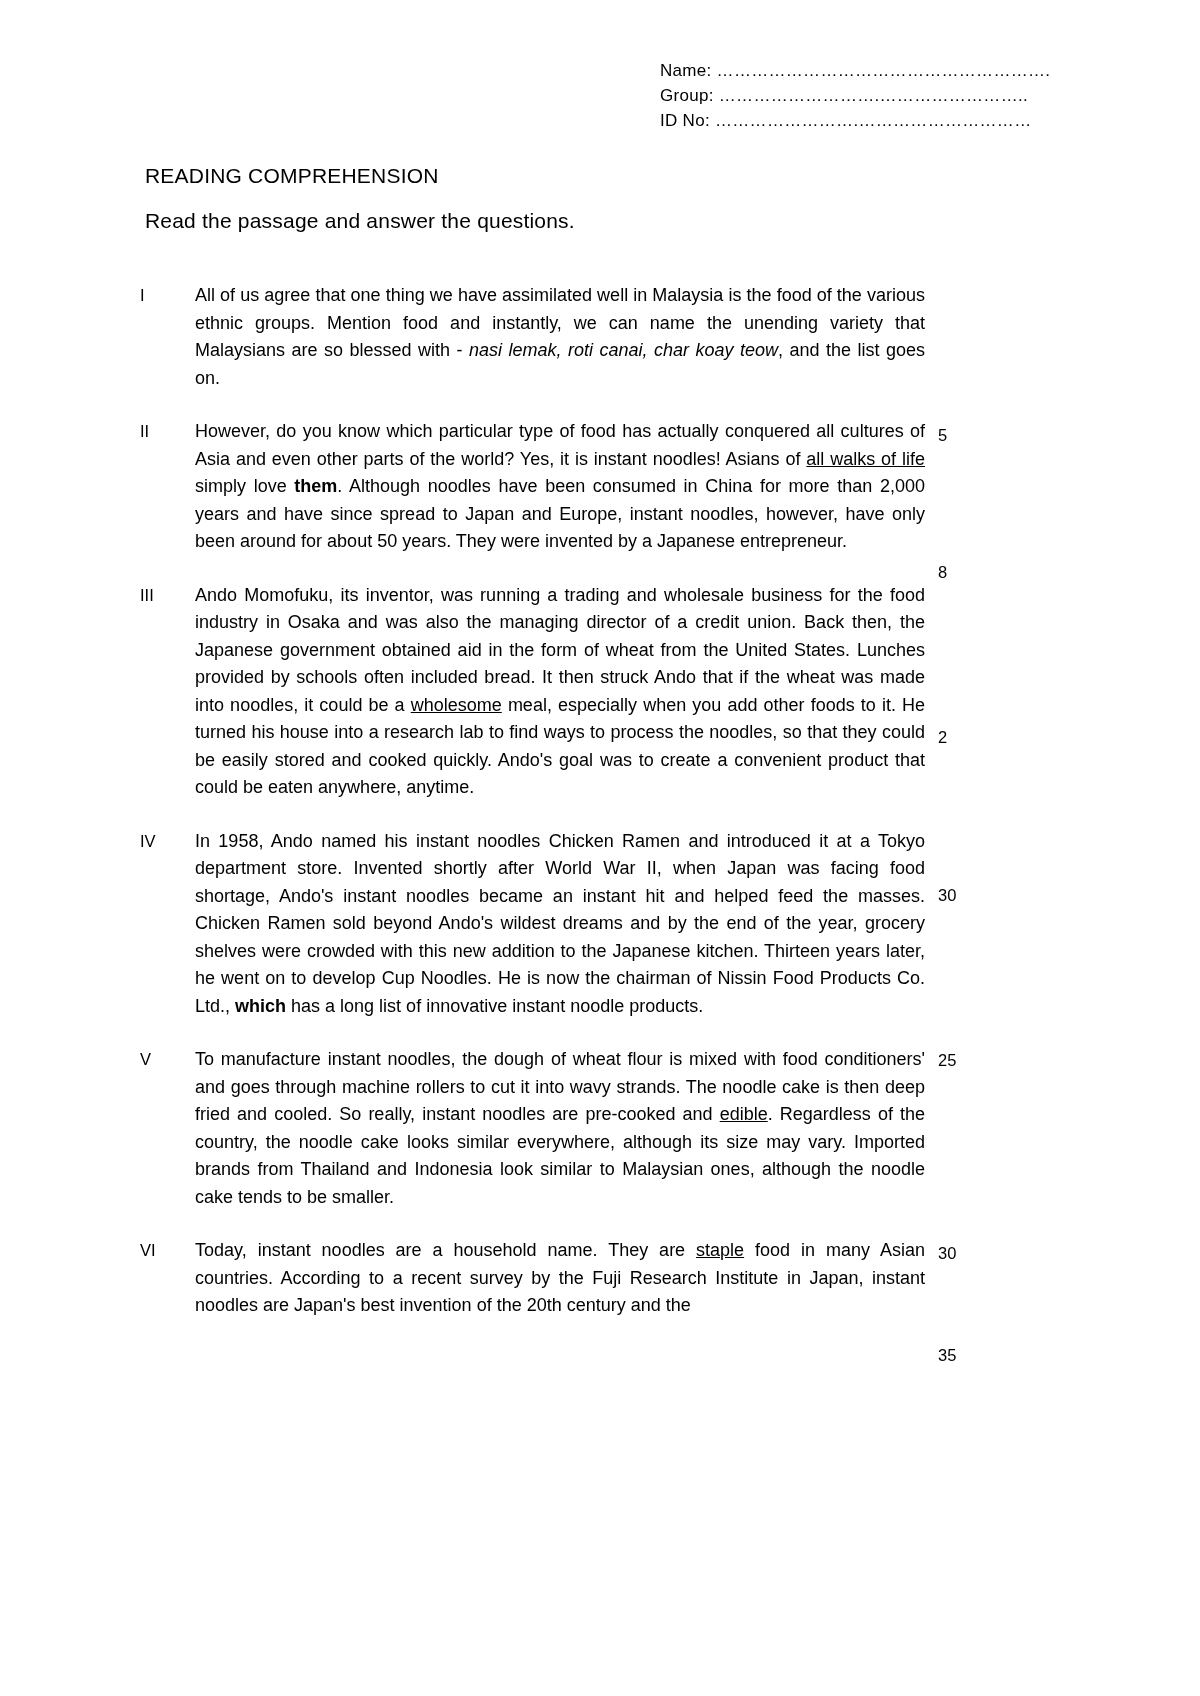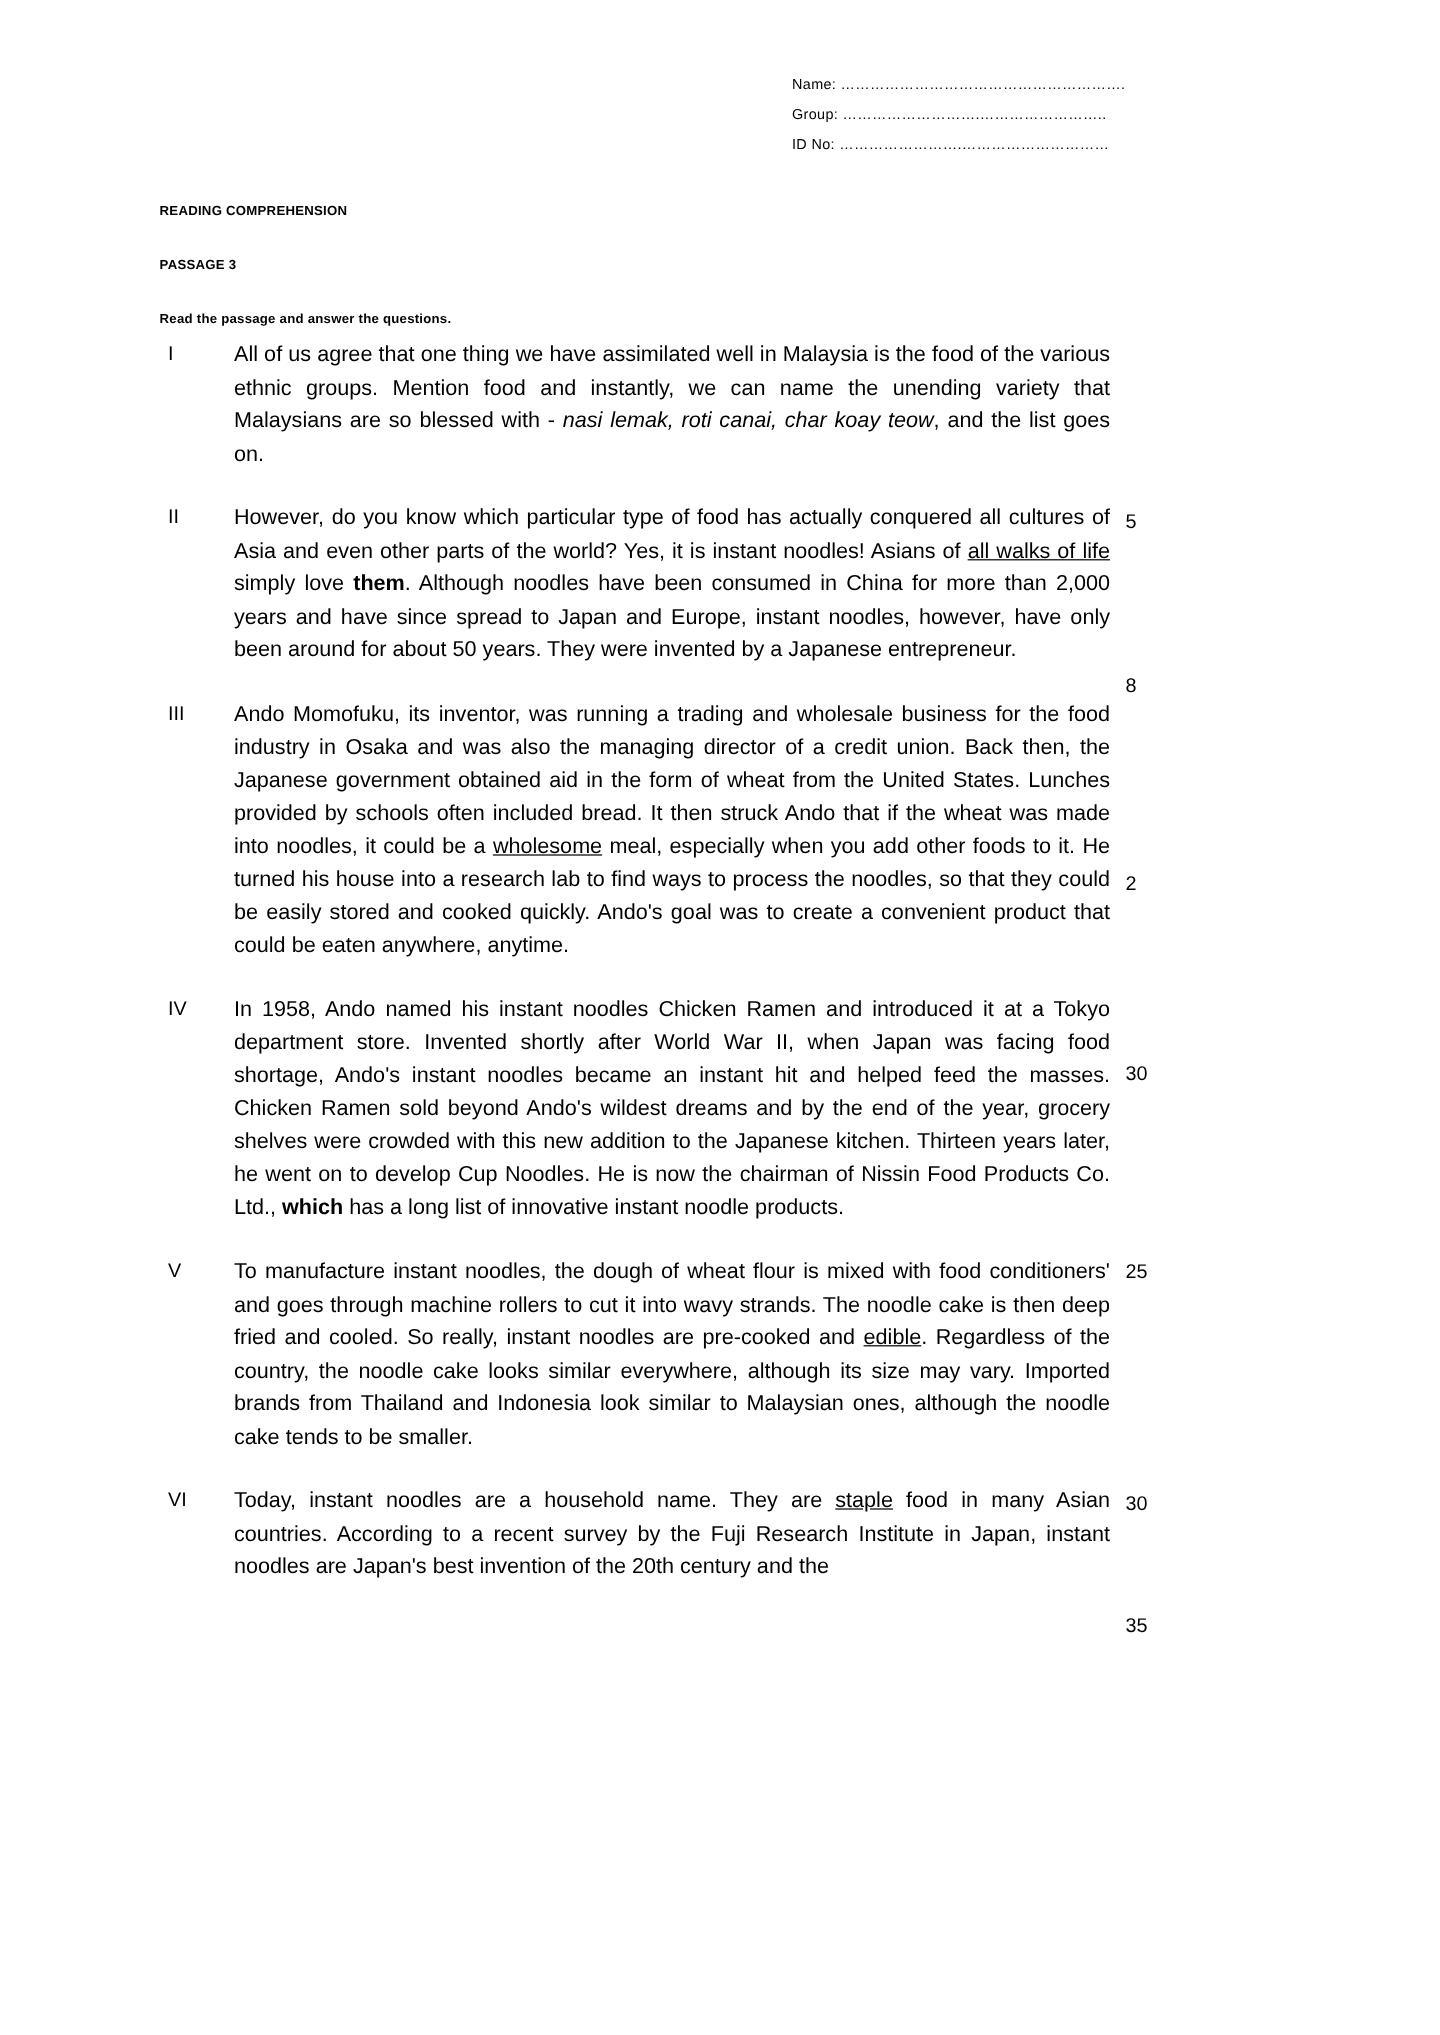--- a/index.html
+++ b/index.html
@@ -23,21 +23,21 @@
 
   
   .header-block {
     position: absolute;
     left: 660px;
     top: 58px;
     width: 340px;
   }
   .header-line {
     display: block;
-    font-size: 12px;
+    font-size: 17px;
     line-height: 25px;
     white-space: nowrap;
     letter-spacing: 0.3px;
   }
   .header-line .hl-label {
     font-weight: 400;
   }
   .header-line.r-name  { padding-left: 0px; }
   .header-line.r-id    { padding-left: 0px; }
   .header-line.r-group { padding-left: 0px; }
@@ -45,24 +45,24 @@
   
   .titles {
     position: absolute;
     left: 133px;
     top: 165px;
     width: 800px;
   }
   .doc-title,
   .doc-subtitle,
   .doc-instruction {
-    font-weight: bold;
-    font-size: 11px;
+    font-weight: normal;
+    font-size: 21px;
     letter-spacing: 0.2px;
-    margin: 0 0 23px 0;
+    margin: 0 0 23px 12px;
     line-height: 22px;
   }
   .doc-instruction { margin-bottom: 0; }
 
   
   .passage {
     position: absolute;
     left: 133px;
     top: 282px;
     width: 1000px;
@@ -126,21 +126,20 @@
       <span>……………………….……………………..</span>
     </div>
     <div class="header-line r-id">
       <span class="hl-label">ID No:</span>
       <span>…………………….…………………………</span>
     </div>
   </div>
 
   <div class="titles">
     <div class="doc-title">READING COMPREHENSION</div>
-    <div class="doc-subtitle">PASSAGE 3</div>
     <div class="doc-instruction">Read the passage and answer the questions.</div>
   </div>
 
   <div class="passage" id="passage-root">
       <div class="para">
         <div class="para-marker">I</div>
         <div class="para-text">All of us agree that one thing we have assimilated well in Malaysia is the food of the various ethnic groups. Mention food and instantly, we can name the unending variety that Malaysians are so blessed with - <i>nasi lemak, roti canai, char koay teow</i>, and the list goes on.</div>
       </div>
       <div class="para">
         <div class="para-marker">II</div>

